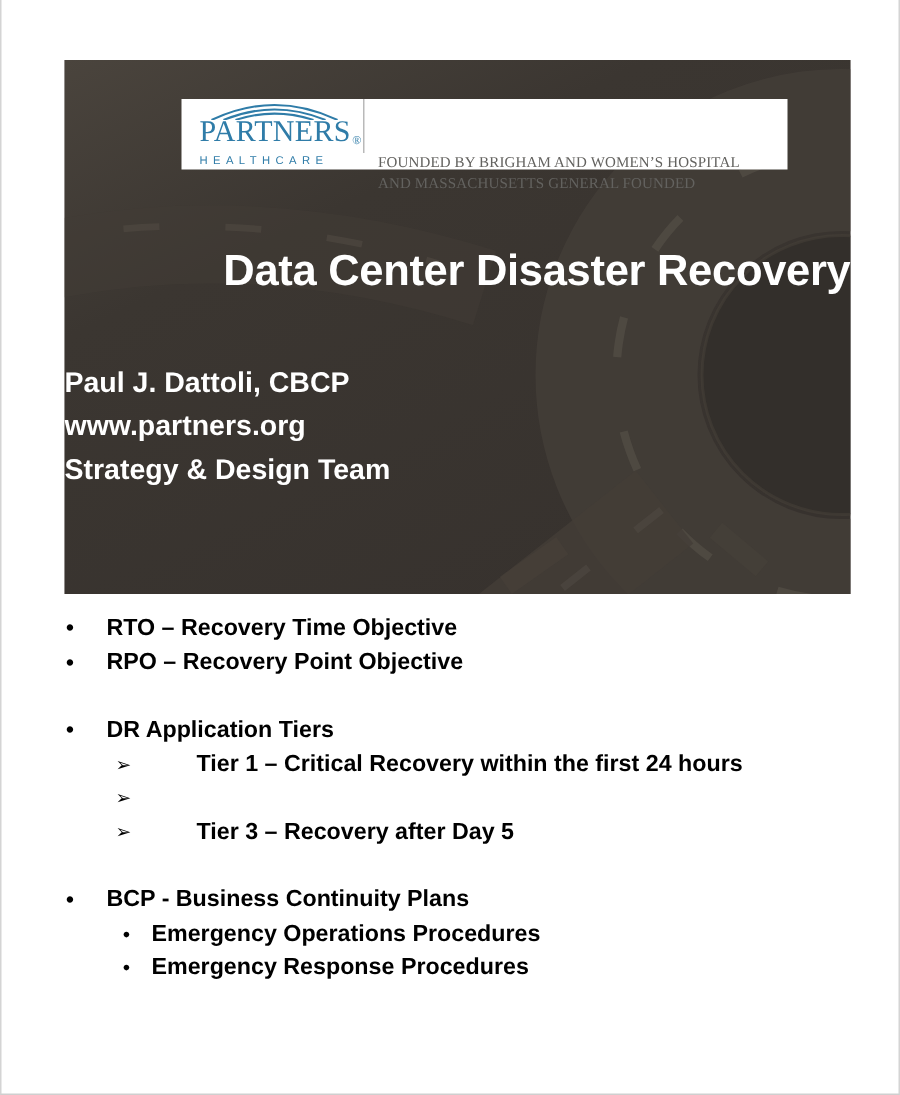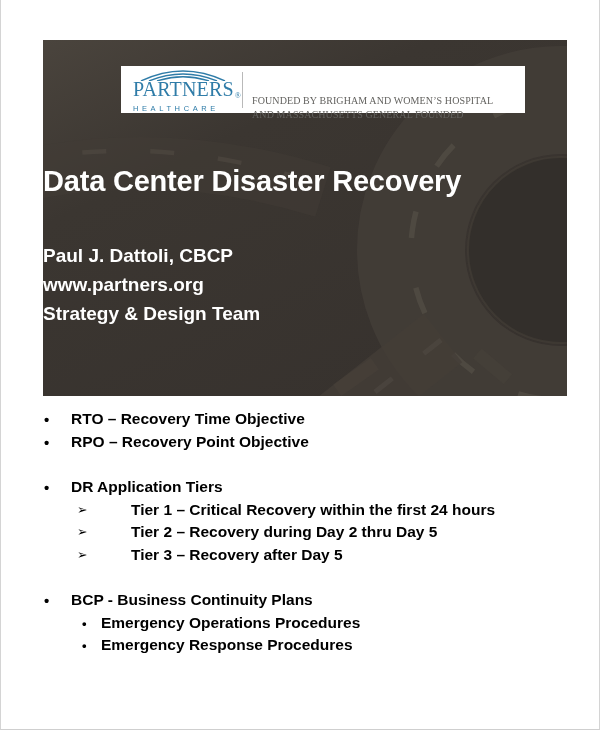--- a/index.html
+++ b/index.html
@@ -15,21 +15,21 @@
 
   
   .slide {
     position:absolute; left:42px; top:40px; width:524px; height:356px;
     background:#3a3531; overflow:hidden;
   }
   .slide .bg { position:absolute; left:0; top:0; }
 
   .logo-banner {
     position:absolute; left:78px; top:26px; width:404px; height:47px;
-    background:#ffffff; display:flex; align-items:center; box-sizing:border-box;
+    background:#ffffff; display:flex; box-sizing:border-box;
   }
   .logo-block { width:121px; box-sizing:border-box; padding-left:12px; padding-top:1px; flex:none; }
   .arcs { display:block; margin-left:6px; }
   .brand {
     font-family:"Liberation Serif", serif; font-size:20px; line-height:16px;
     color:#2f7ca8; white-space:nowrap; letter-spacing:0.2px;
   }
   .reg { font-size:8px; vertical-align:baseline; position:relative; top:2px; left:1px; }
   .subbrand {
     font-size:7.5px; letter-spacing:3.6px; color:#2f7ca8; line-height:9px;
@@ -37,21 +37,21 @@
   }
   .divider { width:1px; height:36px; background:#b9b9b9; flex:none; }
   .founded {
     flex:1; padding-left:9px; font-family:"Liberation Serif", serif;
     font-size:10px; line-height:14px; color:#63625f; letter-spacing:0.1px;
     white-space:nowrap;
     margin-top:36px;
   }
 
   .slide-title {
-    position:absolute; left:0; right:0; top:124px; text-align:left;
+    position:absolute; left:0; right:0; top:124px; text-align:right;
     color:#ffffff; font-size:29px; font-weight:bold; line-height:34px;
     letter-spacing:-0.2px; white-space:nowrap;
   }
   .slide-subtitle {
     position:absolute; left:0; right:0; top:201px; 
     color:#ffffff; font-size:19px; font-weight:bold; line-height:29px;
   }
 
   
   .content {
@@ -142,21 +142,20 @@
     <div class="row l1">
       <span class="marker">•</span>
       <span class="txt">DR Application Tiers</span>
     </div>
     <div class="row l2">
       <span class="marker">➢</span>
       <span class="txt">Tier 1 – Critical Recovery within the first 24 hours</span>
     </div>
     <div class="row l2">
       <span class="marker">➢</span>
-      <span class="txt">Tier 2 – Recovery during Day 2 thru Day 5</span>
     </div>
     <div class="row l2">
       <span class="marker">➢</span>
       <span class="txt">Tier 3 – Recovery after Day 5</span>
     </div>
 
     <div class="spacer"></div>
 
     <div class="row l1">
       <span class="marker">•</span>

